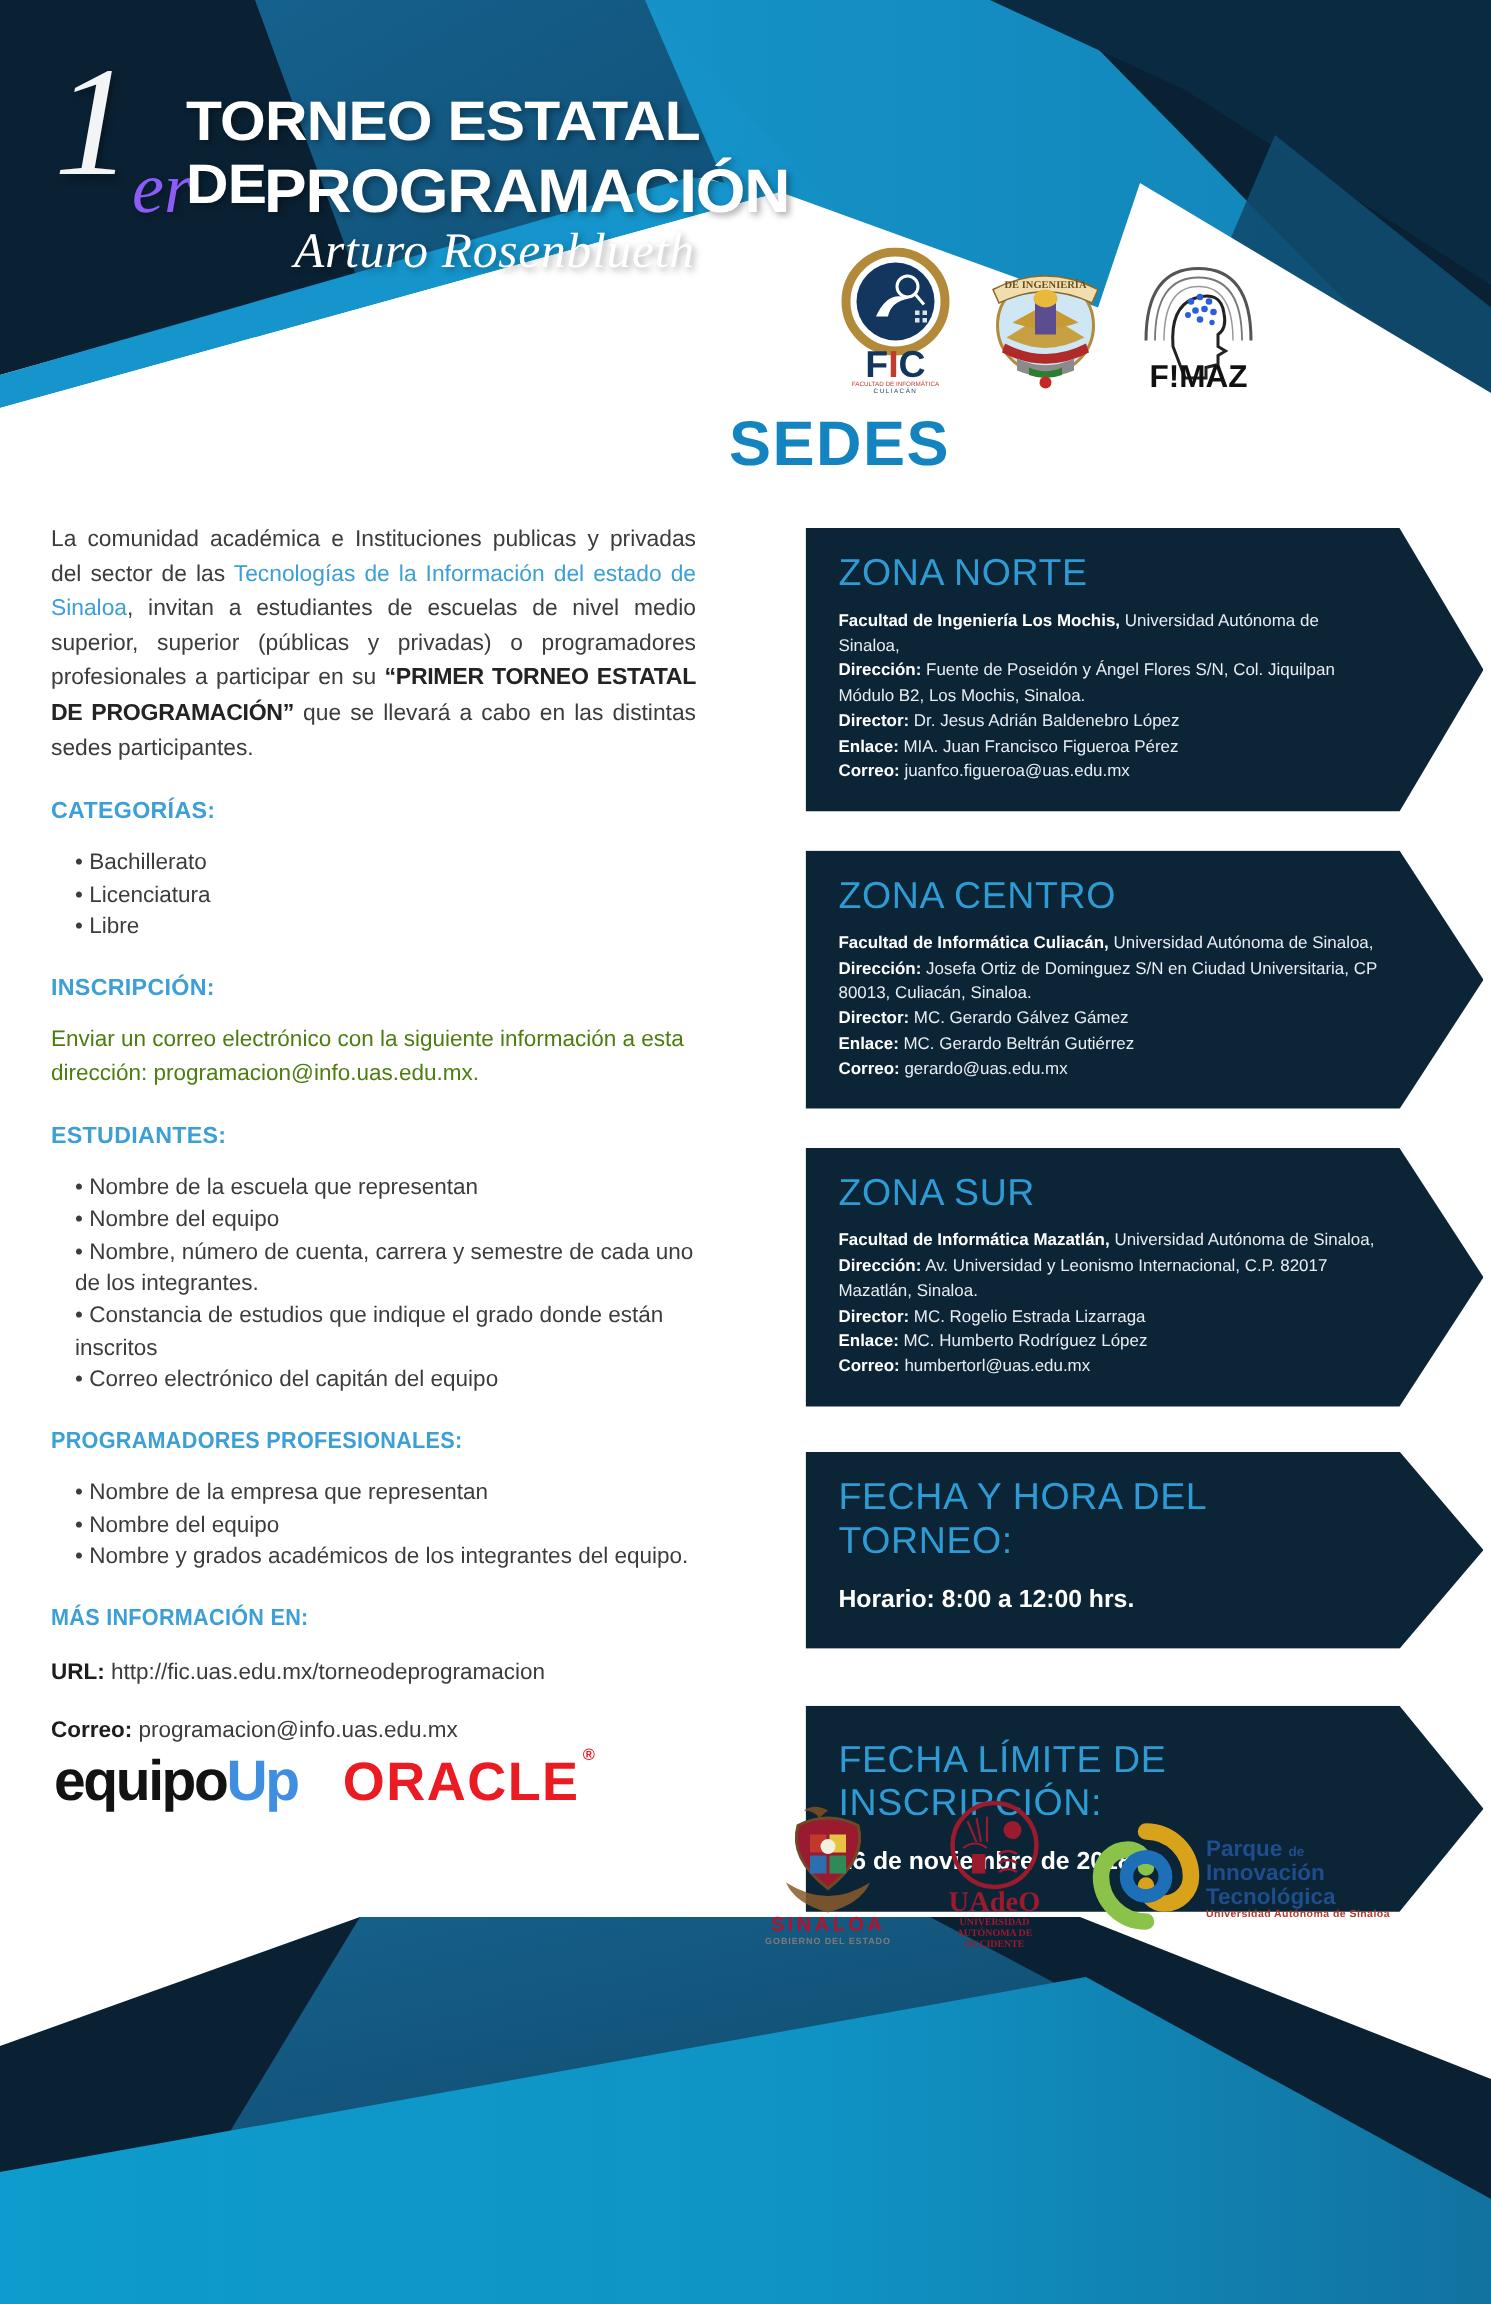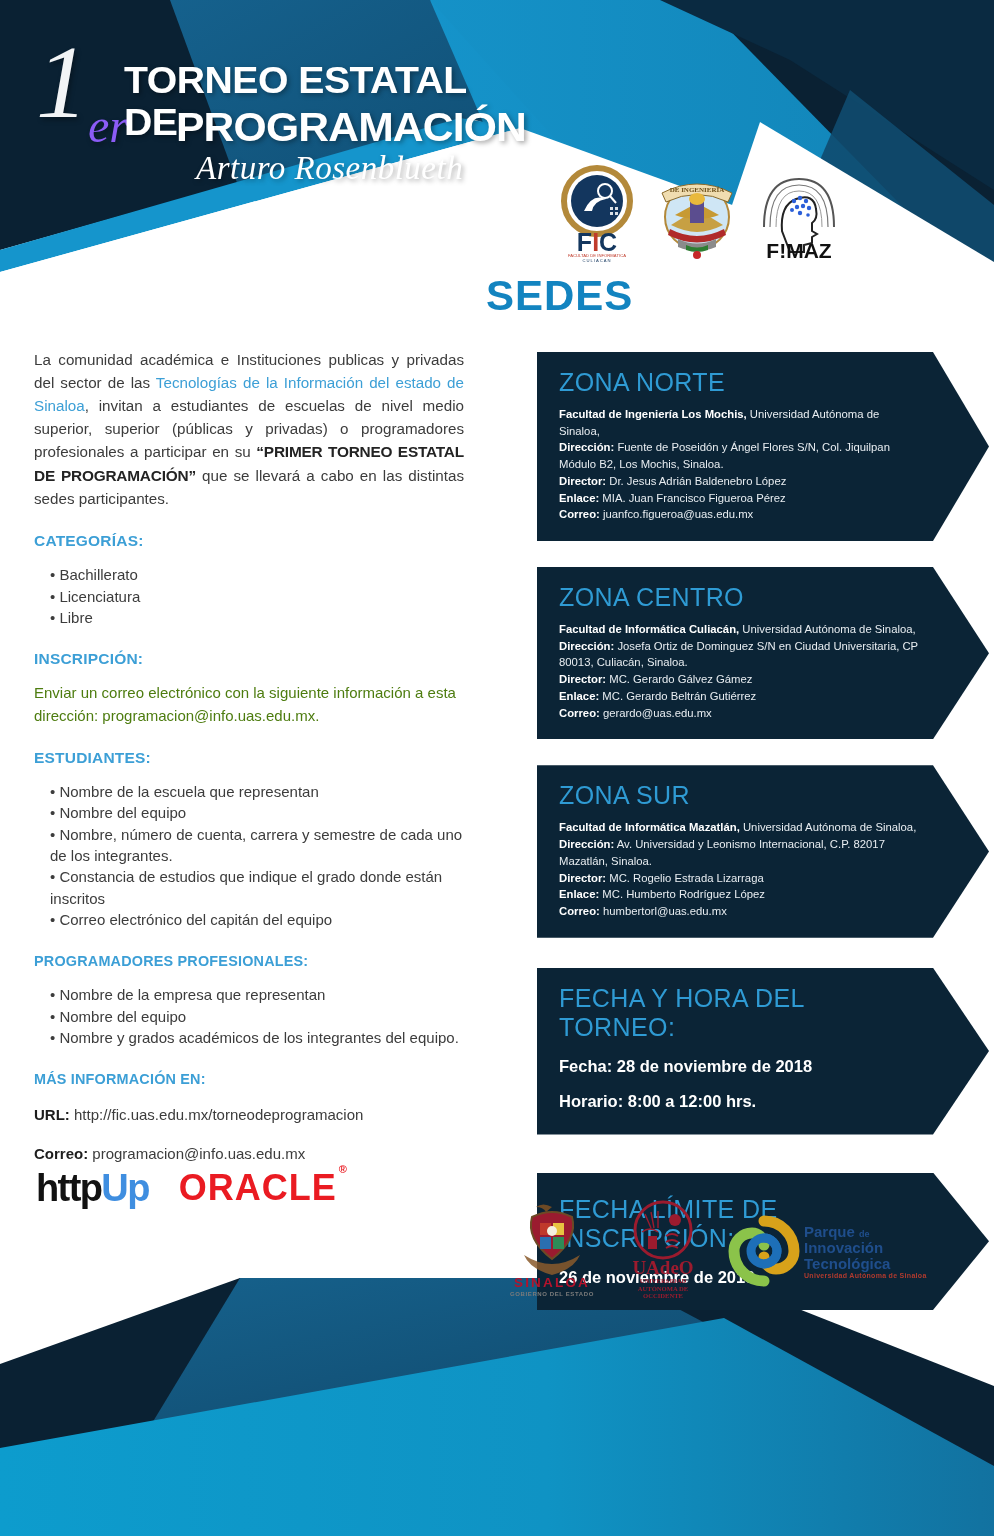--- a/index.html
+++ b/index.html
@@ -249,21 +249,21 @@
   </ul>
 
   <div class="sec-head cond">MÁS INFORMACIÓN EN:</div>
   <p class="kv"><b>URL:</b>
     <span>http://fic.uas.edu.mx/torneodeprogramacion</span></p>
   <p class="kv"><b>Correo:</b>
     <span>programacion@info.uas.edu.mx</span></p>
 </div>
 
 <div class="left-sponsors">
-  <div class="omegaup"><span class="a">http</span><span class="b">Up</span></div>
+  <div class="omegaup"><span class="a">equipo</span><span class="b">Up</span></div>
   <div class="oracle"><span>ORACLE</span><sup>®</sup></div>
 </div>
 
 <div class="panels">
 
   <div class="panel" style="min-height:124px">
     <h3>ZONA NORTE</h3>
     <div class="row"><b>Facultad de Ingeniería Los Mochis,</b><span> Universidad Autónoma de Sinaloa,</span></div>
     <div class="row"><b>Dirección:</b><span> Fuente de Poseidón y Ángel Flores S/N, Col. Jiquilpan Módulo B2, Los Mochis, Sinaloa.</span></div>
     <div class="row"><b>Director:</b><span> Dr. Jesus Adrián Baldenebro López</span></div>
@@ -284,21 +284,20 @@
     <h3>ZONA SUR</h3>
     <div class="row"><b>Facultad de Informática Mazatlán,</b><span> Universidad Autónoma de Sinaloa,</span></div>
     <div class="row"><b>Dirección:</b><span> Av. Universidad y Leonismo Internacional, C.P. 82017 Mazatlán, Sinaloa.</span></div>
     <div class="row"><b>Director:</b><span> MC. Rogelio Estrada Lizarraga</span></div>
     <div class="row"><b>Enlace:</b><span> MC. Humberto Rodríguez López</span></div>
     <div class="row"><b>Correo:</b><span> humbertorl@uas.edu.mx</span></div>
   </div>
 
   <div class="panel big" style="min-height:104px;margin-bottom:38px">
     <h3>FECHA Y HORA DEL TORNEO:</h3>
-    <div class="big-line">Fecha: 28 de noviembre de 2018</div>
     <div class="big-line">Horario: 8:00 a 12:00 hrs.</div>
   </div>
 
   <div class="panel big" style="min-height:90px;padding-top:22px">
     <h3>FECHA LÍMITE DE INSCRIPCIÓN:</h3>
     <div class="big-line">26 de noviembre de 2018</div>
   </div>
 </div>
 
 <div class="right-sponsors">

